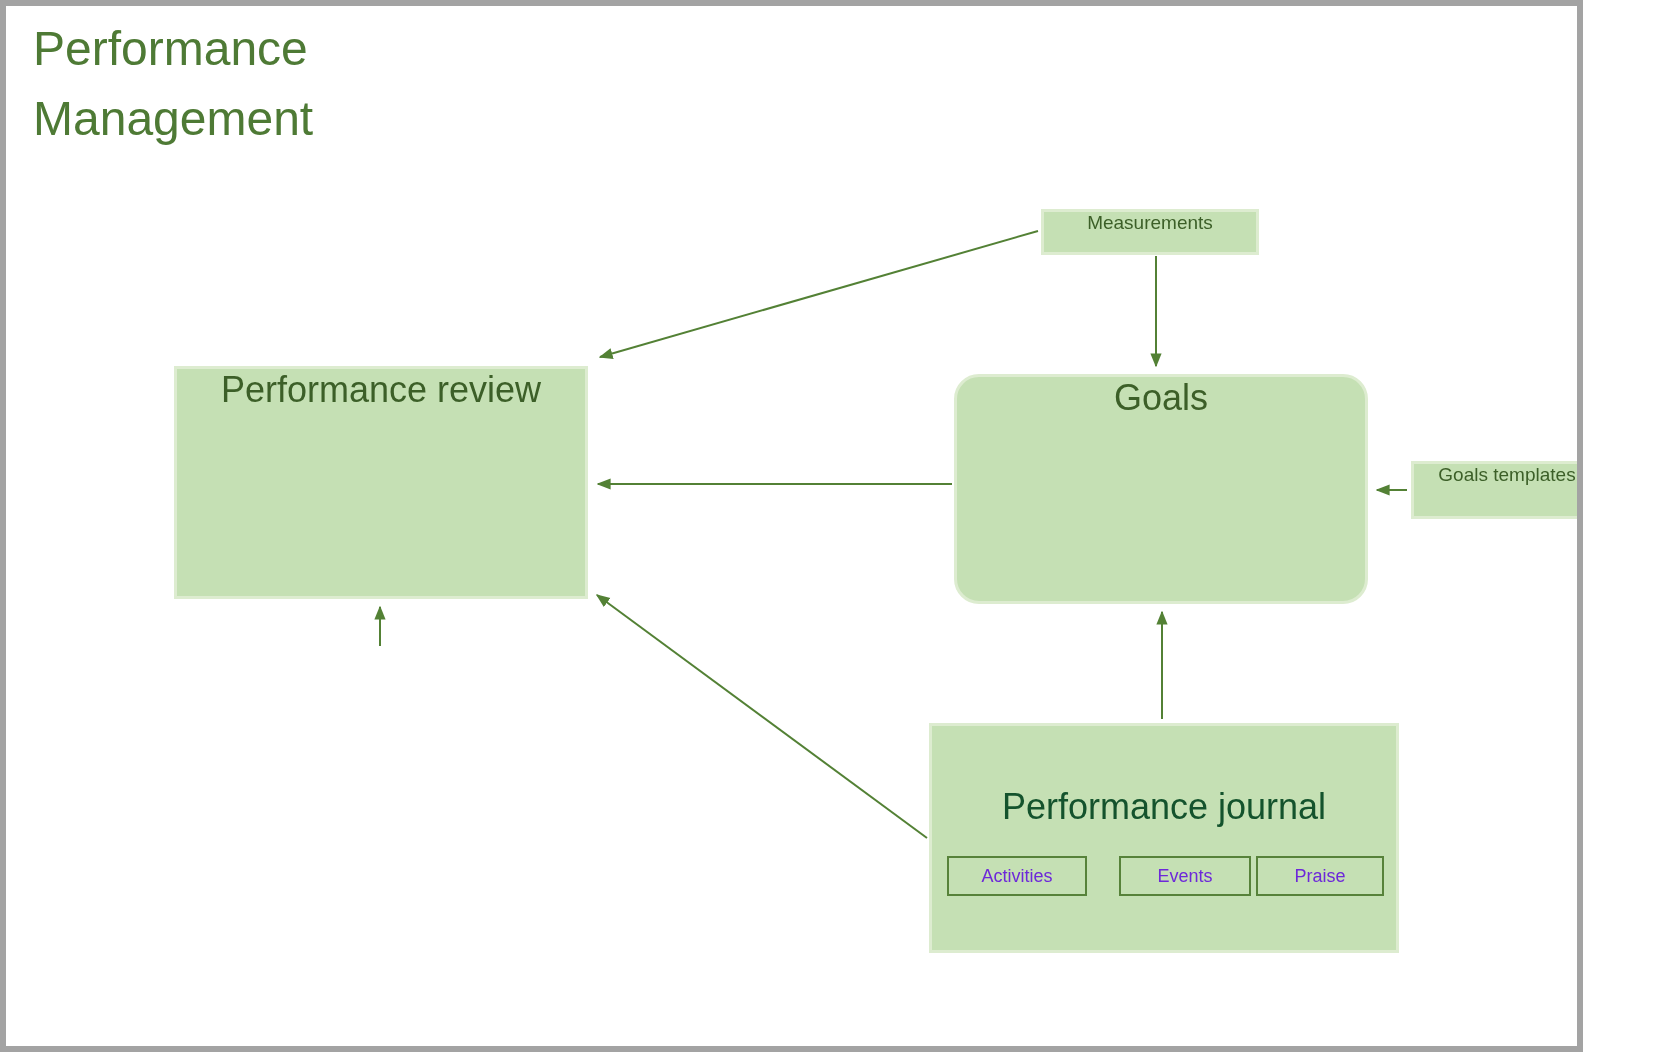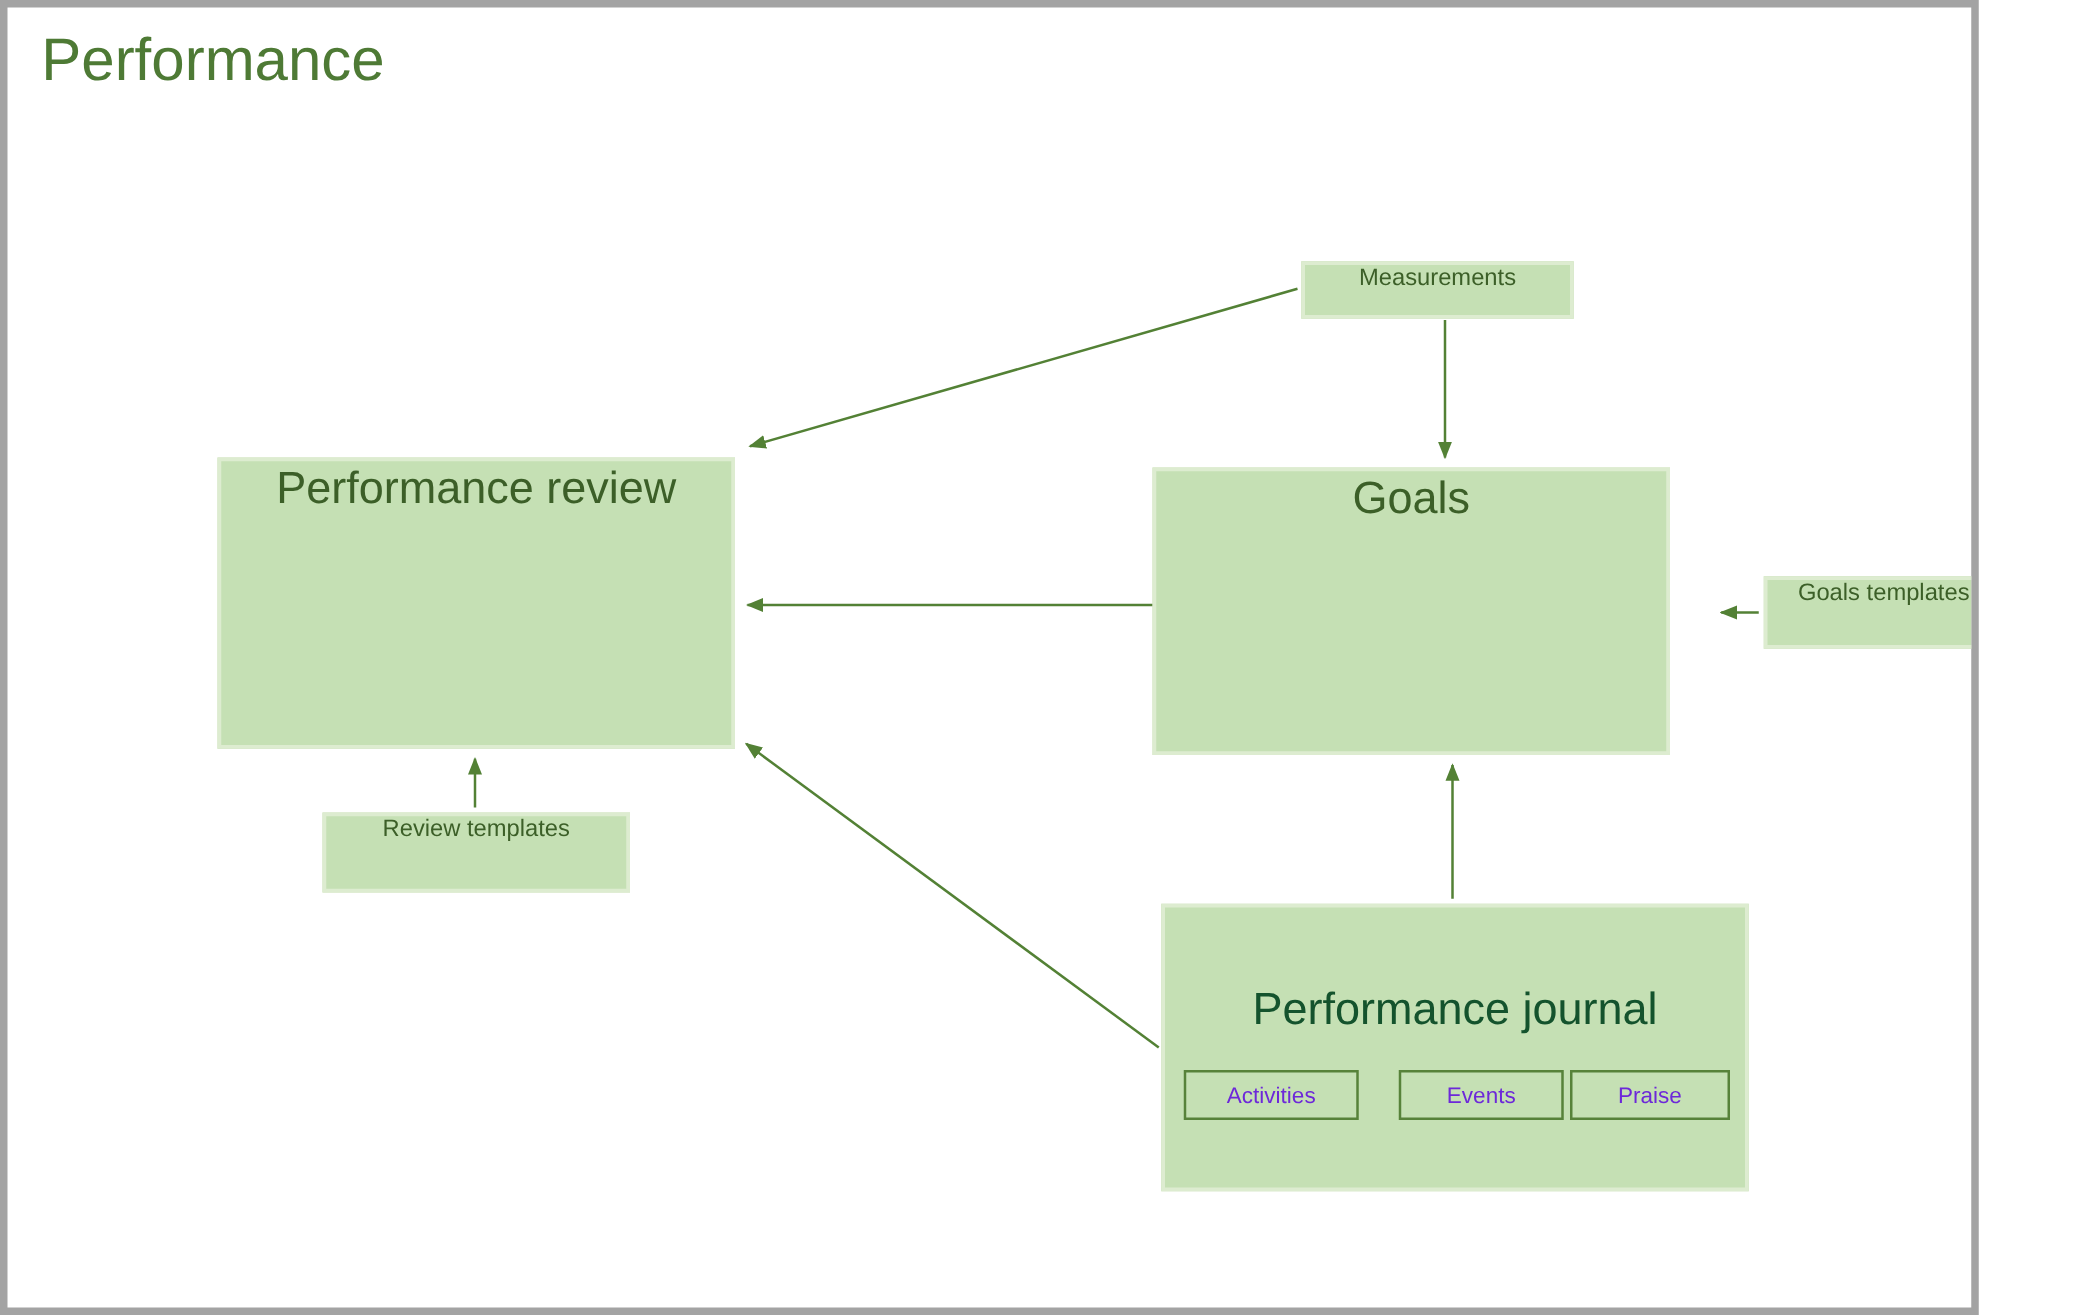--- a/index.html
+++ b/index.html
@@ -38,21 +38,21 @@
     color: #3c5f28;
     display: flex;
     align-items: flex-start;
     justify-content: center;
     text-align: center;
   }
   .node.big { font-size: 36px; }
   .node.small { font-size: 19px; }
   .box-measurements      { left: 1035px; top: 203px; width: 218px; height: 46px; }
   .box-performance-review{ left: 168px;  top: 360px; width: 414px; height: 233px; }
-  .box-goals             { left: 916px;  top: 368px; width: 414px; height: 230px; }
+  .box-goals             { left: 948px;  top: 368px; width: 414px; height: 230px; border-radius: 25px; }
   .box-goal-templates    { left: 1405px; top: 455px; width: 192px; height: 58px; }
   .box-review-templates  { left: 252px;  top: 644px; width: 246px; height: 64px; }
   .box-performance-journal {
     left: 923px; top: 717px; width: 470px; height: 230px;
     display: block;
   }
   .journal-title {
     position: absolute;
     left: 0; top: 60px;
     width: 100%;
@@ -77,20 +77,21 @@
   .sub-events     { left: 187px; width: 132px; }
   .sub-praise     { left: 324px; width: 128px; }
 </style>
 </head>
 <body>
 
 <div class="page">
 
   <div class="page-title">
     <div>Performance</div>
+    <div>Management</div>
   </div>
 
   <svg class="arrows-layer" viewBox="0 0 1672 1052" xmlns="http://www.w3.org/2000/svg">
     <defs>
       <marker id="arrowhead" viewBox="0 0 10 8" refX="9" refY="4" markerWidth="7" markerHeight="6" orient="auto">
         <path d="M0,0 L10,4 L0,8 Z" fill="#538135"></path>
       </marker>
     </defs>
     <line x1="1032" y1="225" x2="594" y2="351" stroke="#538135" stroke-width="2" marker-end="url(#arrowhead)"></line>
     <line x1="1150" y1="250" x2="1150" y2="360" stroke="#538135" stroke-width="2" marker-end="url(#arrowhead)"></line>
@@ -110,23 +111,20 @@
   </div>
 
   <div class="node big box-goals">
     <span>Goals</span>
   </div>
 
   <div class="node small box-goal-templates">
     <span>Goals templates</span>
   </div>
 
-  <div class="node small box-review-templates">
-    <span>Review templates</span>
-  </div>
 
   <div class="node box-performance-journal">
     <div class="journal-title">Performance journal</div>
     <div class="sub-box sub-activities">
       <span>Activities</span>
     </div>
     <div class="sub-box sub-events">
       <span>Events</span>
     </div>
     <div class="sub-box sub-praise">

